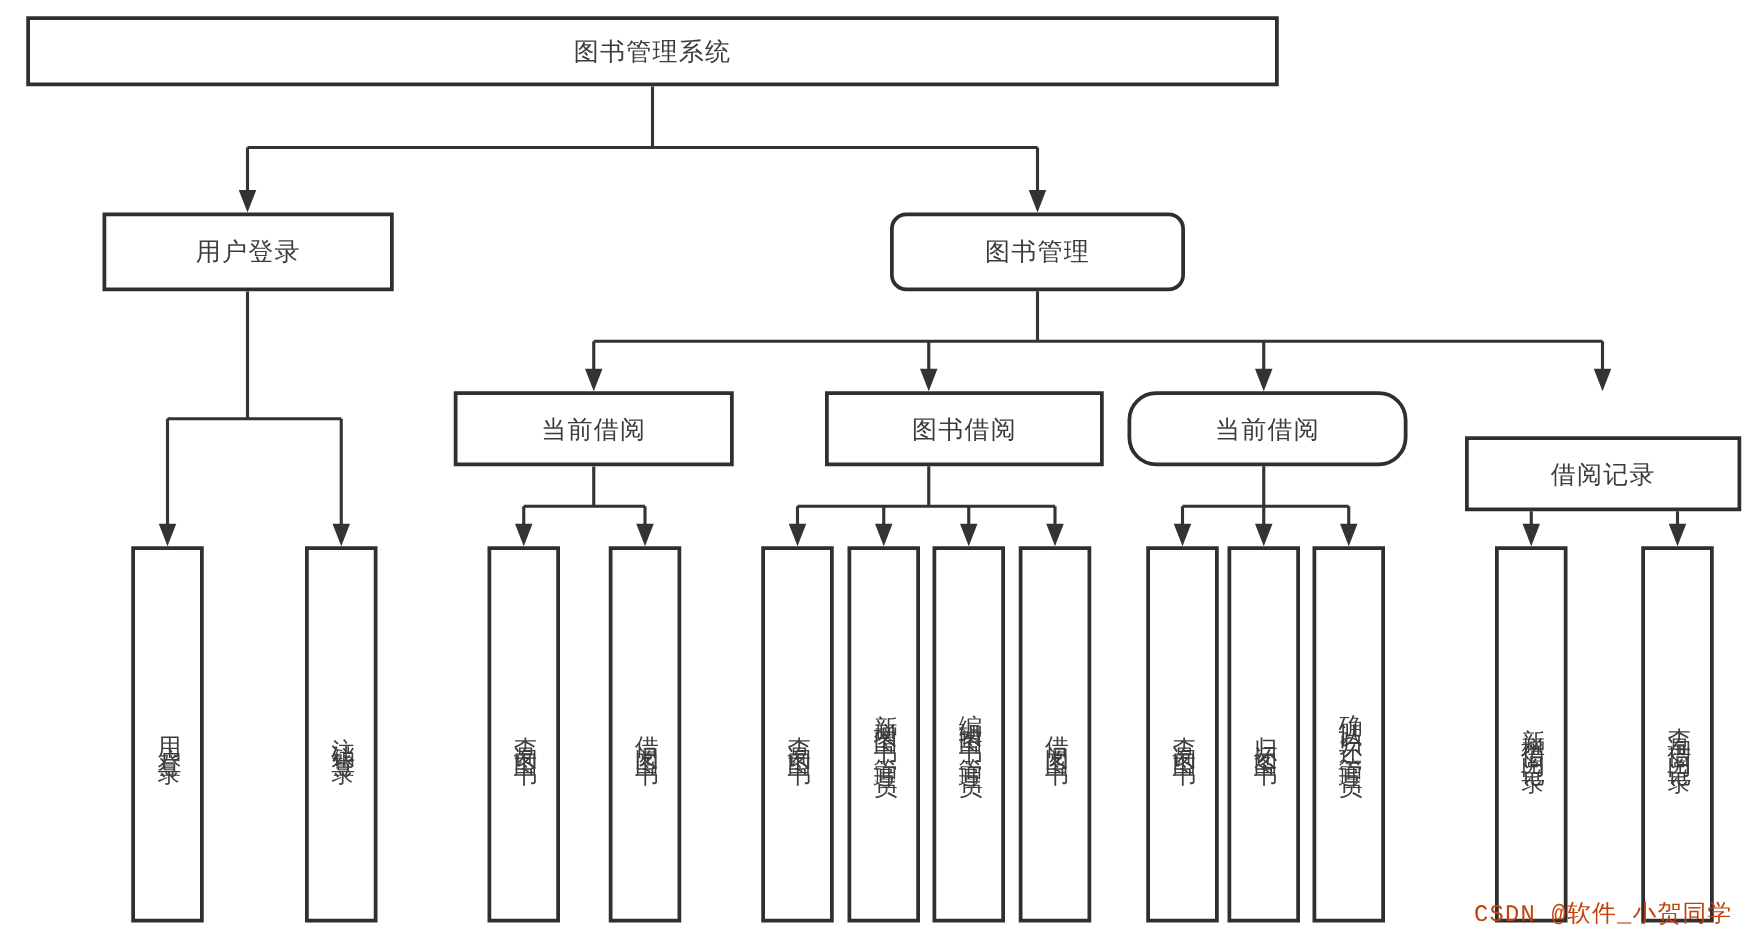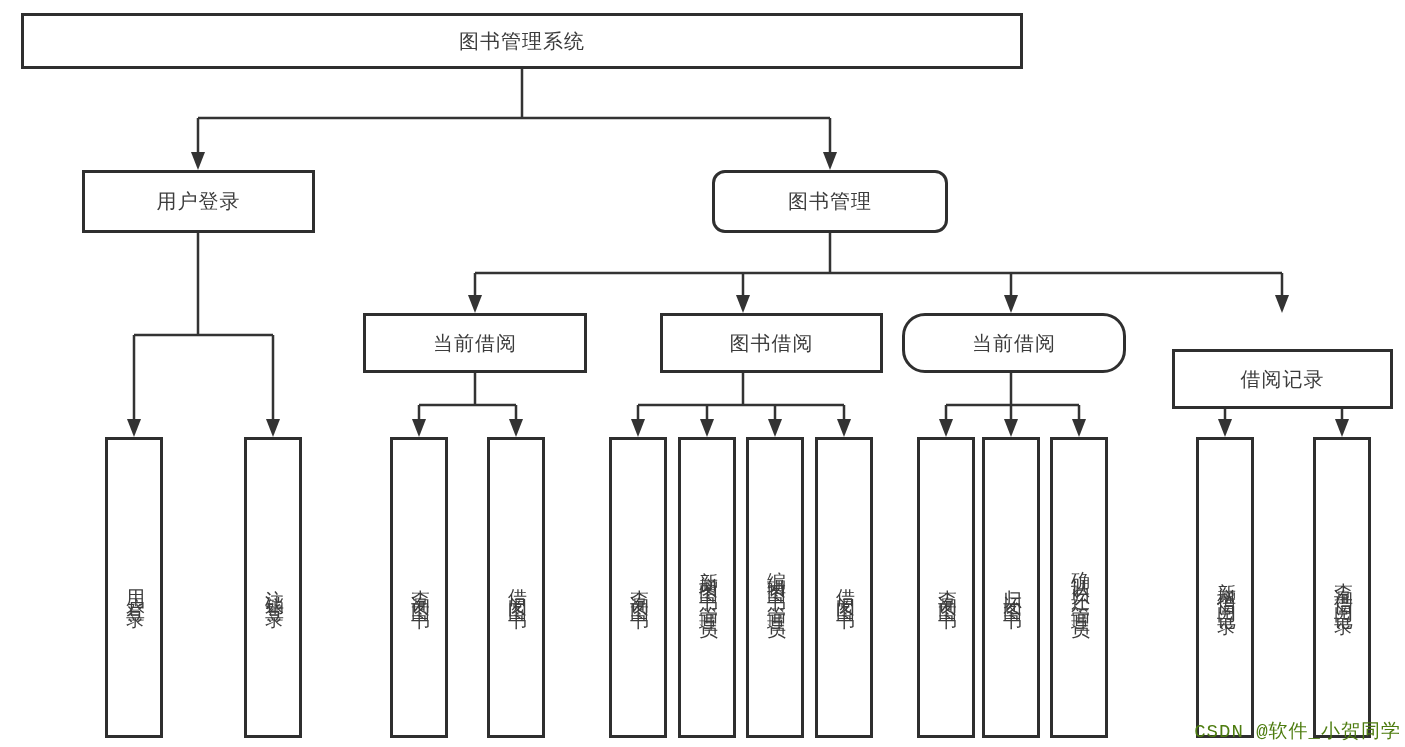--- a/index.html
+++ b/index.html
@@ -11,22 +11,22 @@
   .box{
     position:absolute;box-sizing:border-box;background:#fff;border:3px solid #2f2f2f;
     display:flex;align-items:center;justify-content:center;z-index:2;
   }
   .box.h span{font-size:20px;letter-spacing:1px;white-space:nowrap;}
   .box.v span{
     writing-mode:vertical-rl;text-orientation:mixed;
     font-size:19px;letter-spacing:7px;line-height:1;
   }
   .watermark{
-    position:absolute;right:4px;bottom:3px;z-index:3;
-    font-size:19px;color:#4d7c0f;letter-spacing:1px;white-space:nowrap;text-align:center;
+    position:absolute;right:19px;bottom:3px;z-index:3;
+    font-size:19px;color:#c2410c;letter-spacing:1px;white-space:nowrap;text-align:center;
   }
 </style>
 </head>
 <body>
 
 <div class="canvas">
 
   <svg class="wires" width="1405" height="747" viewBox="0 0 1405 747">
     <g fill="none" stroke="#333333" stroke-width="2.5">
       <path d="M522,69 V118 M198,118 H830 M198,233 V335 M134,335 H273 M830,233 V273 M475,273 H1282 M475,373 V405 M743,372 V405 M1011,373 V405 M1282,373 V405 M419,405 H516 M638,405 H844 M946,405 H1079 M1225,405 H1342"></path>

